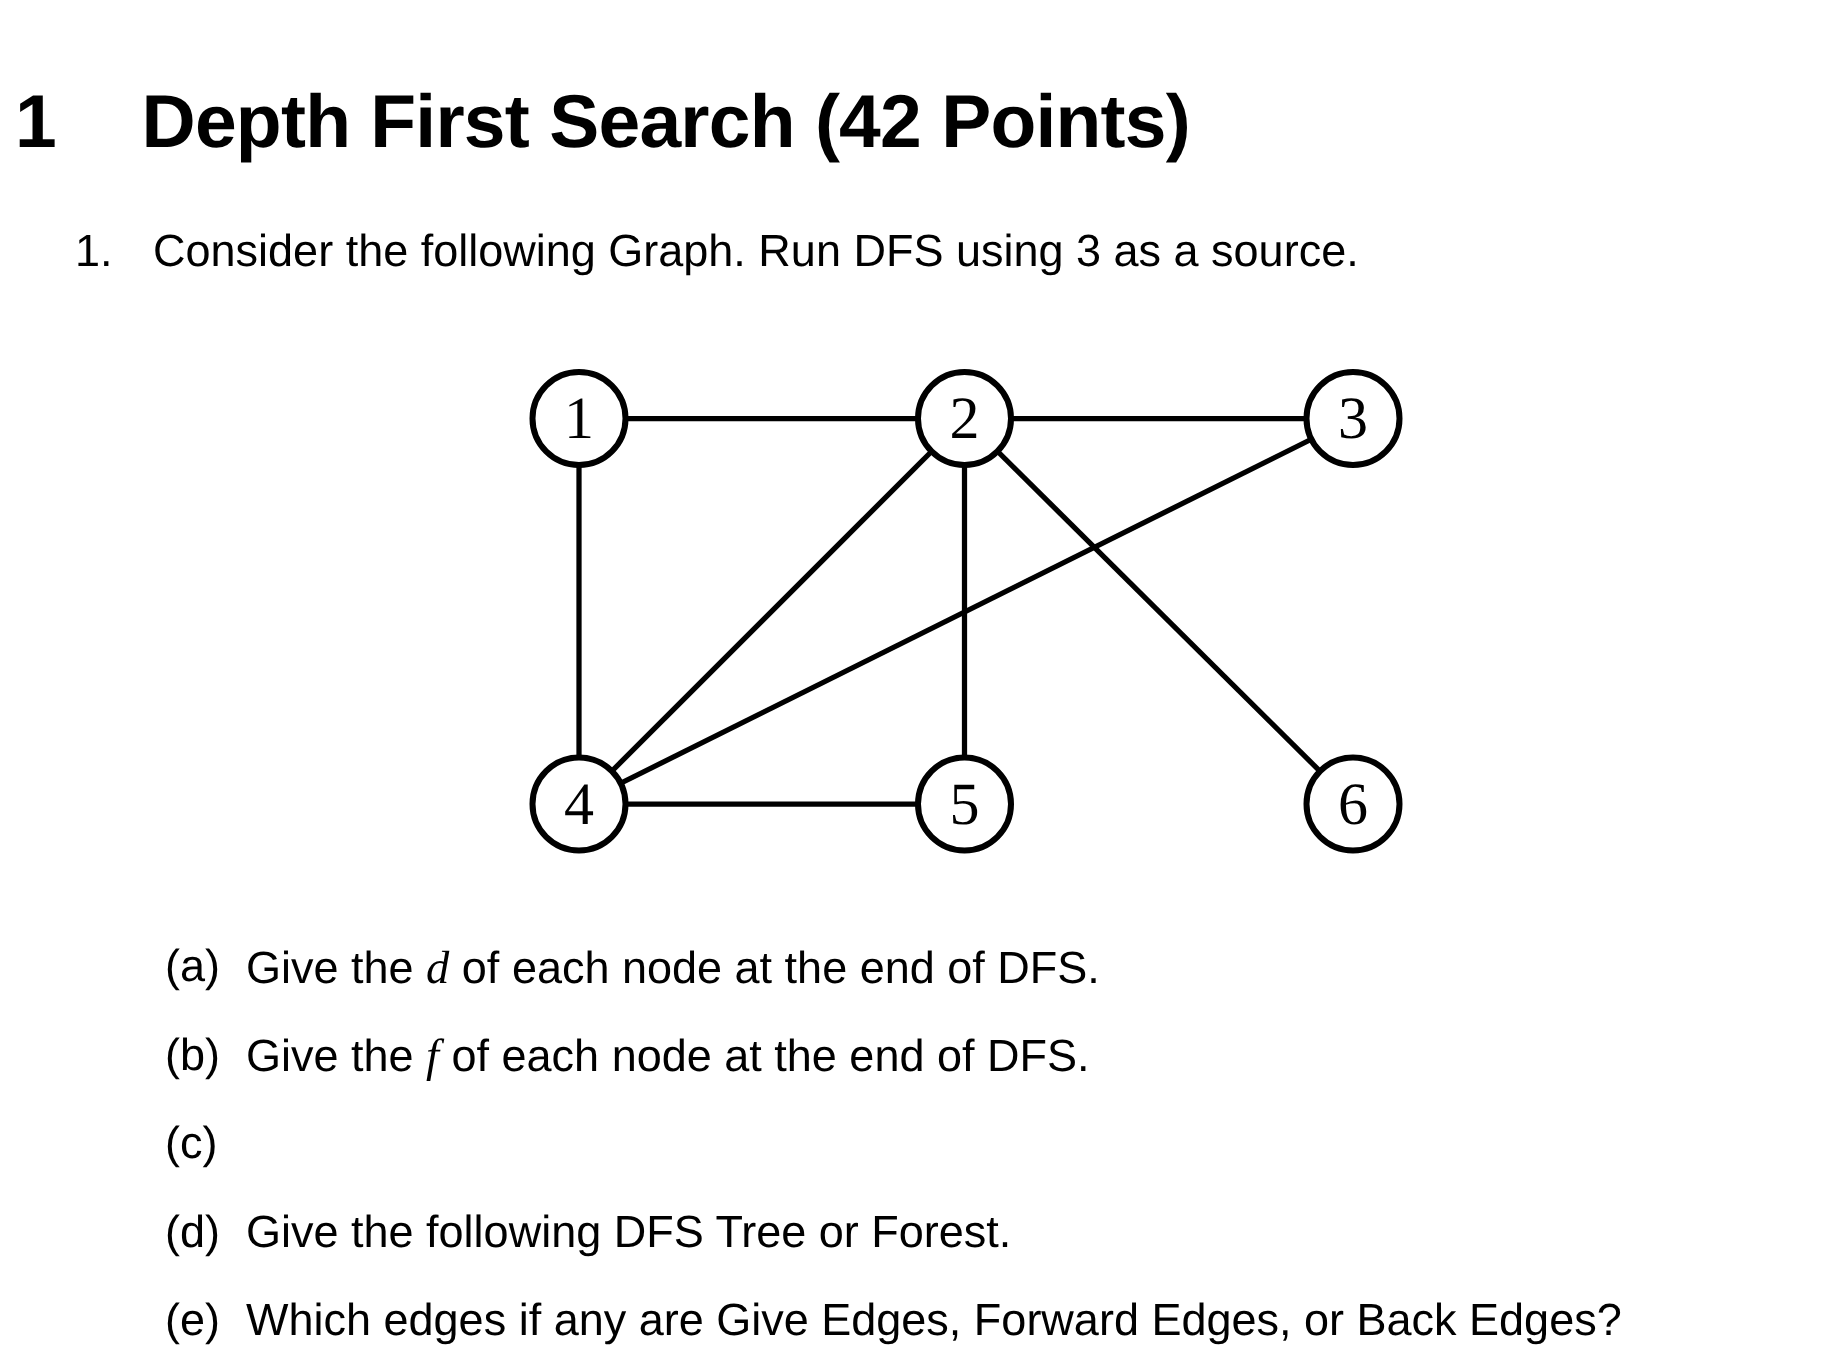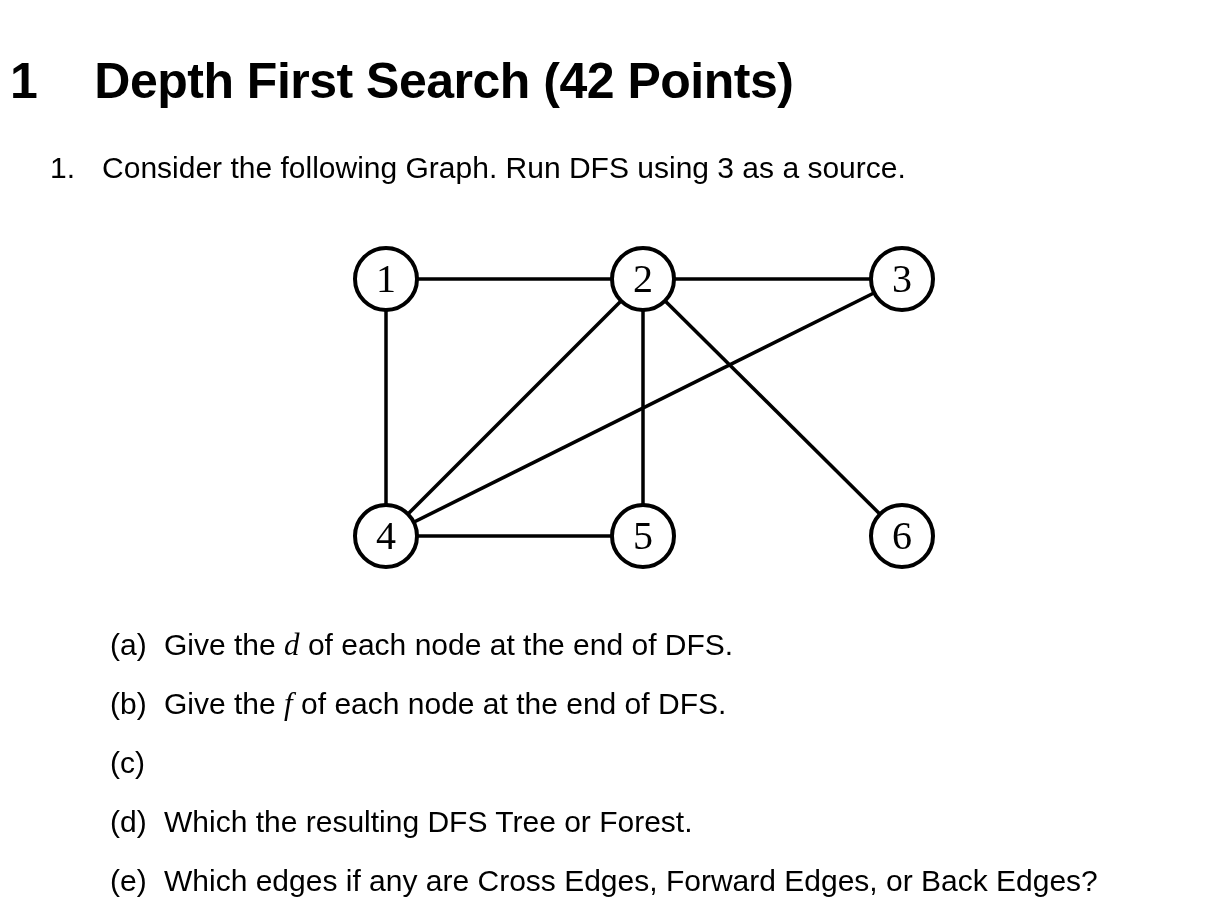--- a/index.html
+++ b/index.html
@@ -141,21 +141,21 @@
       </div>
       <div class="question-row">
         <span class="q-label">(b)</span>
         <span class="q-text"><span>Give the </span><span class="math">f</span><span> of each node at the end of DFS.</span></span>
       </div>
       <div class="question-row">
         <span class="q-label">(c)</span>
       </div>
       <div class="question-row">
         <span class="q-label">(d)</span>
-        <span class="q-text"><span>Which the resulting DFS Tree or Forest.</span></span>
+        <span class="q-text"><span>Give the following DFS Tree or Forest.</span></span>
       </div>
       <div class="question-row">
         <span class="q-label">(e)</span>
-        <span class="q-text"><span>Which edges if any are Cross Edges, Forward Edges, or Back Edges?</span></span>
+        <span class="q-text"><span>Which edges if any are Give Edges, Forward Edges, or Back Edges?</span></span>
       </div>
     </div>
 
 </div>
 
 </body></html>

